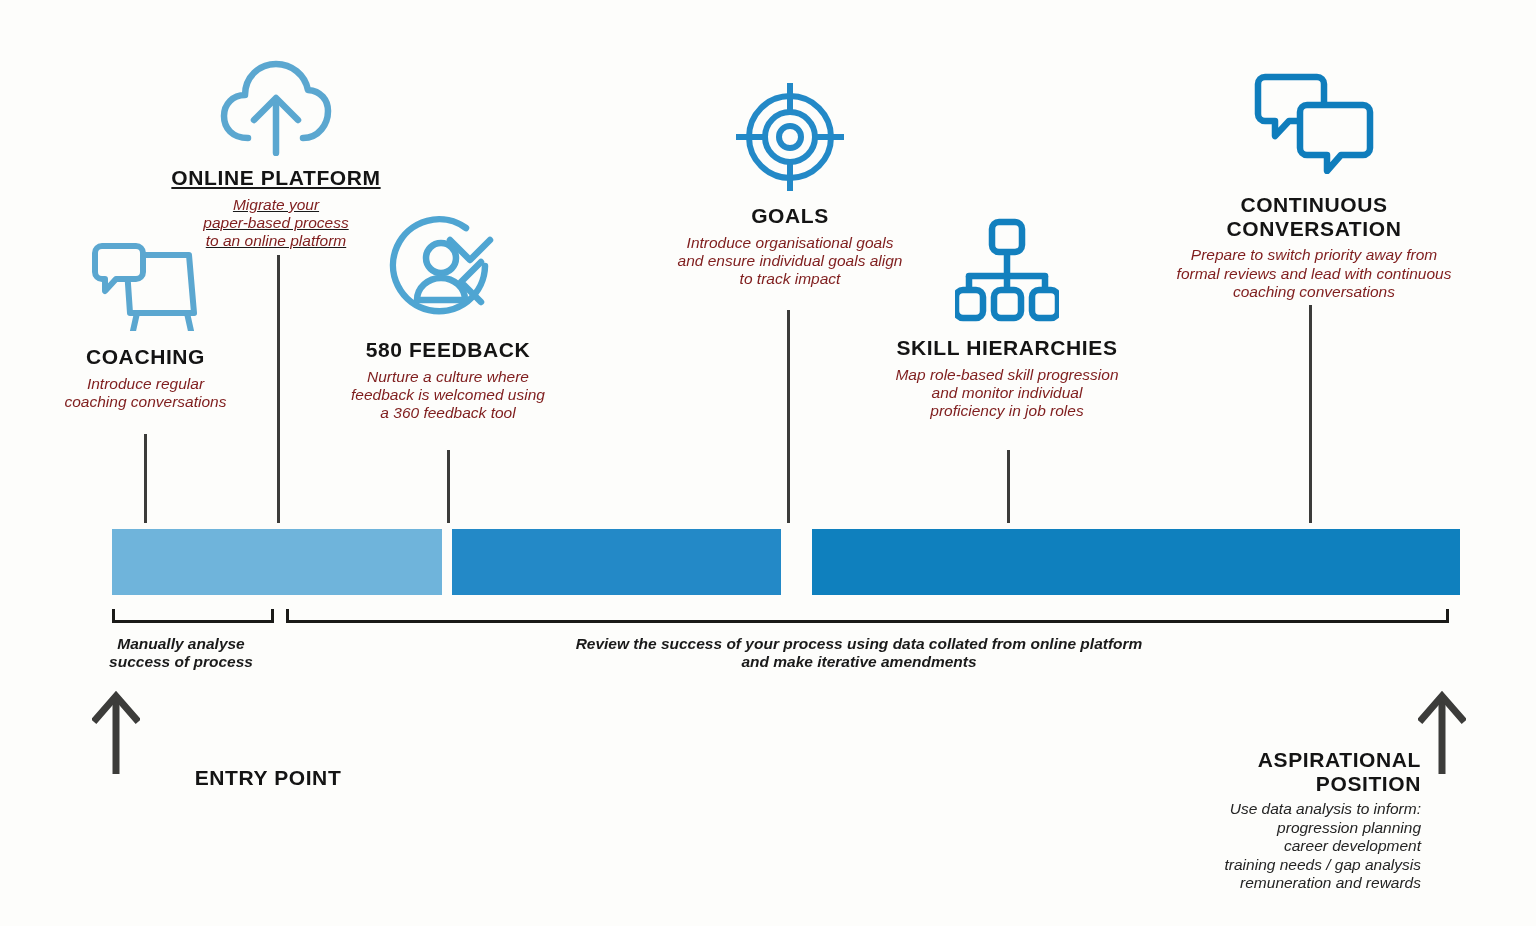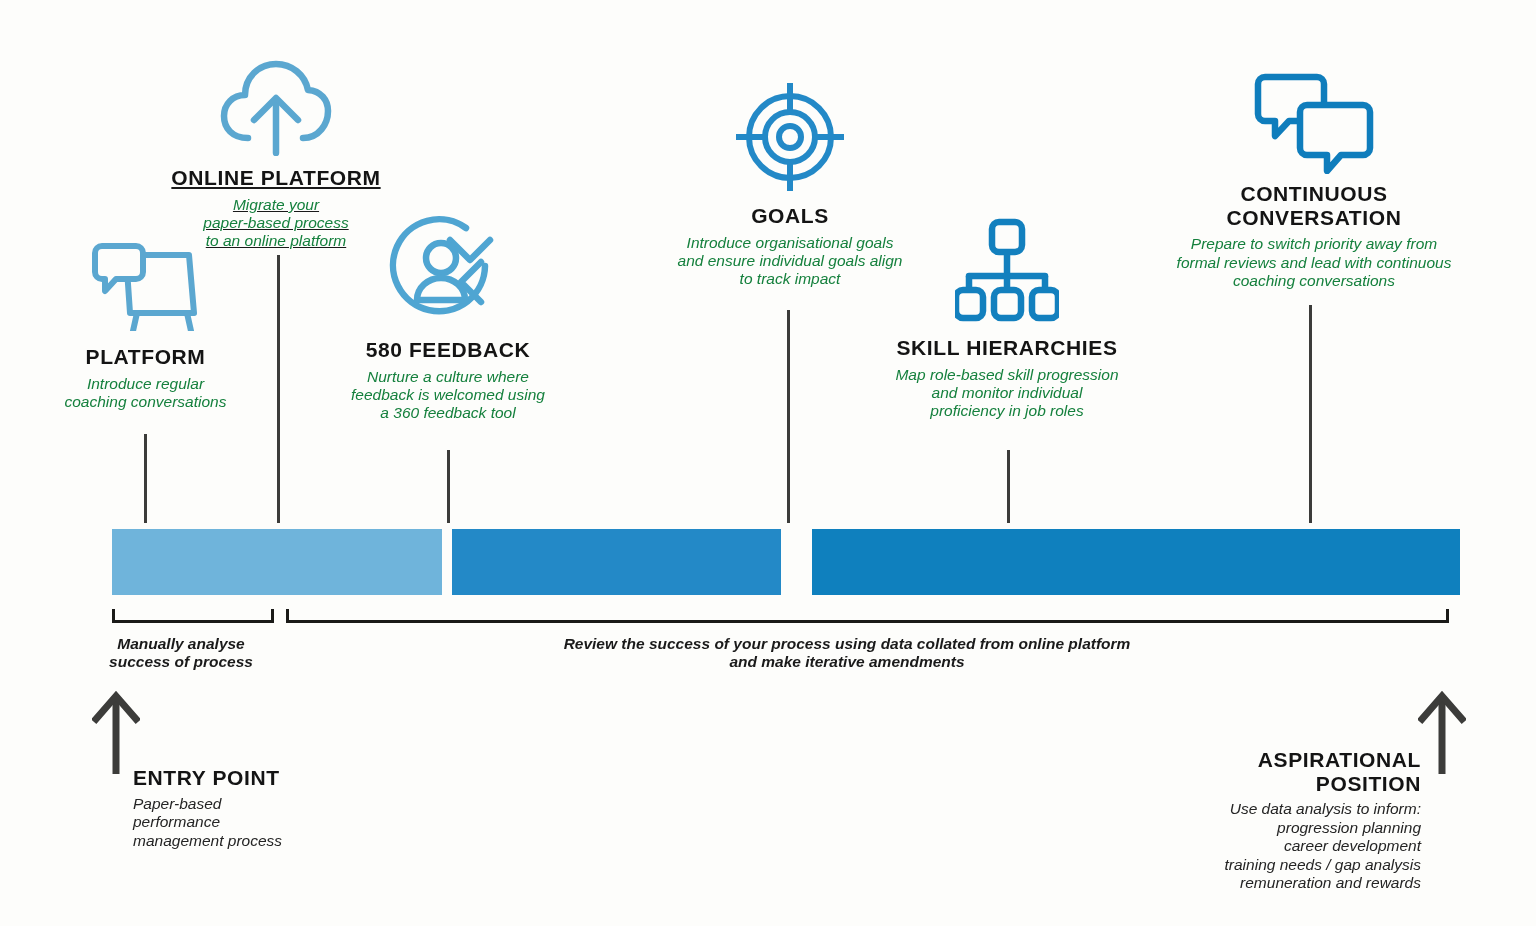--- a/index.html
+++ b/index.html
@@ -24,21 +24,21 @@
     letter-spacing:0.6px;
     line-height:1.13;
     color:#141414;
     text-align:center;
     white-space:pre-line;
   }
   .desc{
     font-style:italic;
     font-size:15.5px;
     line-height:1.17;
-    color:#15803d;
+    color:#7f1d1d;
     text-align:center;
     white-space:pre-line;
     margin-top:6px;
   }
 
   
   .connector{
     position:absolute;
     width:3px;
     background:#3C3C3A;
@@ -81,21 +81,21 @@
     white-space:pre-line;
   }
   .end-desc{
     font-style:italic;
     font-size:15.5px;
     line-height:1.2;
     color:#242424;
     white-space:pre-line;
     margin-top:5px;
   }
-  .end-left{text-align:left;}
+  .end-left{text-align:center;}
   .end-right{text-align:right;}
 </style>
 </head>
 <body style="background: rgb(253, 253, 251);">
 
 <div class="stage">
 
   <div class="node" style="left:130px;top:58px;width:292px;text-decoration:underline;">
     <div class="icon-wrap" style="display:flex;justify-content:center;">
       <svg width="112" height="98" viewBox="0 0 112 98">
@@ -130,38 +130,38 @@
   </div>
   <div class="connector" style="left:787px;top:310px;height:213px;"></div>
 
   <div class="node" style="left:1160px;top:72px;width:308px;">
     <div class="icon-wrap" style="display:flex;justify-content:center;">
       <svg width="122" height="102" viewBox="0 0 122 102">
         <path d="M12 5 H64 a7 7 0 0 1 7 7 V42 a7 7 0 0 1 -7 7 H36 L22 64 V49 H12 a7 7 0 0 1 -7 -7 V12 a7 7 0 0 1 7 -7 Z" fill="none" stroke="#0F7DBC" stroke-width="6.5" stroke-linejoin="round"></path>
         <path d="M54 33 H110 a7 7 0 0 1 7 7 V76 a7 7 0 0 1 -7 7 H88 L74 99 V83 H54 a7 7 0 0 1 -7 -7 V40 a7 7 0 0 1 7 -7 Z" fill="#FDFDFB" stroke="#0F7DBC" stroke-width="6.5" stroke-linejoin="round"></path>
       </svg>
     </div>
-    <div class="title" style="margin-top:8px;">CONTINUOUS
+    <div class="title" style="margin-top:19px;">CONTINUOUS
 CONVERSATION</div>
     <div class="desc">Prepare to switch priority away from
 formal reviews and lead with continuous
 coaching conversations</div>
   </div>
   <div class="connector" style="left:1309px;top:305px;height:218px;"></div>
 
   <div class="node" style="left:28px;top:243px;width:235px;">
     <div class="icon-wrap" style="display:flex;justify-content:center;">
       <svg width="108" height="88" viewBox="0 0 108 88">
         <path d="M34 12 L97 12 L102 70 L38 70 Z" fill="#FDFDFB" stroke="#5BA7D0" stroke-width="6" stroke-linejoin="round"></path>
         <line x1="45" y1="70" x2="41" y2="88" stroke="#5BA7D0" stroke-width="6" stroke-linecap="round"></line>
         <line x1="95" y1="70" x2="99" y2="88" stroke="#5BA7D0" stroke-width="6" stroke-linecap="round"></line>
         <path d="M10 3 H44 a7 7 0 0 1 7 7 V29 a7 7 0 0 1 -7 7 H24 L13 48 V36 H10 a7 7 0 0 1 -7 -7 V10 a7 7 0 0 1 7 -7 Z" fill="#FDFDFB" stroke="#5BA7D0" stroke-width="6" stroke-linejoin="round"></path>
       </svg>
     </div>
-    <div class="title" style="margin-top:14px;">PLATFORM</div>
+    <div class="title" style="margin-top:14px;">COACHING</div>
     <div class="desc">Introduce regular
 coaching conversations</div>
   </div>
   <div class="connector" style="left:144px;top:434px;height:89px;"></div>
 
   <div class="node" style="left:322px;top:214px;width:252px;">
     <div class="icon-wrap" style="display:flex;justify-content:center;">
       <svg width="120" height="112" viewBox="0 0 120 112">
         <path d="M78 14 A46 46 0 1 0 97 52" fill="none" stroke="#4FA5D2" stroke-width="6.5" stroke-linecap="round"></path>
         <path d="M62 26 L82 46 L102 26" fill="none" stroke="#4FA5D2" stroke-width="6.5" stroke-linecap="round" stroke-linejoin="round"></path>
@@ -200,34 +200,31 @@
 
   <div class="bar" id="bar0" style="left: 112px; top: 529px; width: 330px; background: rgb(111, 180, 219);"></div>
   <div class="bar" id="bar1" style="left: 452px; top: 529px; width: 329px; background: rgb(35, 137, 199);"></div>
   <div class="bar" id="bar2" style="left: 812px; top: 529px; width: 648px; background: rgb(15, 128, 190);"></div>
 
   <div class="bracket" style="left:112px;top:609px;width:162px;"></div>
   <div class="bracket-label" style="left:50px;top:635px;width:262px;">Manually analyse
 success of process</div>
 
   <div class="bracket" style="left:286px;top:609px;width:1163px;"></div>
-  <div class="bracket-label" style="left:488px;top:635px;width:718px;">Review the success of your process using data collated from online platform
+  <div class="bracket-label" style="left:500px;top:635px;width:718px;">Review the success of your process using data collated from online platform
 and make iterative amendments</div>
 
   <div class="node" style="left:92px;top:690px;">
     <svg width="48" height="86" viewBox="0 0 48 86">
       <line x1="24" y1="84" x2="24" y2="10" stroke="#3C3C3A" stroke-width="7"></line>
       <path d="M4 29 L24 6 L44 29" fill="none" stroke="#3C3C3A" stroke-width="7" stroke-linecap="square" stroke-linejoin="miter"></path>
     </svg>
   </div>
   <div class="node end-left" style="left:133px;top:766px;width:270px;">
     <div class="end-title">ENTRY POINT</div>
-    <div class="end-desc">Paper-based
-performance
-management process</div>
   </div>
 
   <div class="node" style="left:1418px;top:690px;">
     <svg width="48" height="86" viewBox="0 0 48 86">
       <line x1="24" y1="84" x2="24" y2="10" stroke="#3C3C3A" stroke-width="7"></line>
       <path d="M4 29 L24 6 L44 29" fill="none" stroke="#3C3C3A" stroke-width="7" stroke-linecap="square" stroke-linejoin="miter"></path>
     </svg>
   </div>
   <div class="node end-right" style="left:1130px;top:748px;width:291px;">
     <div class="end-title">ASPIRATIONAL

